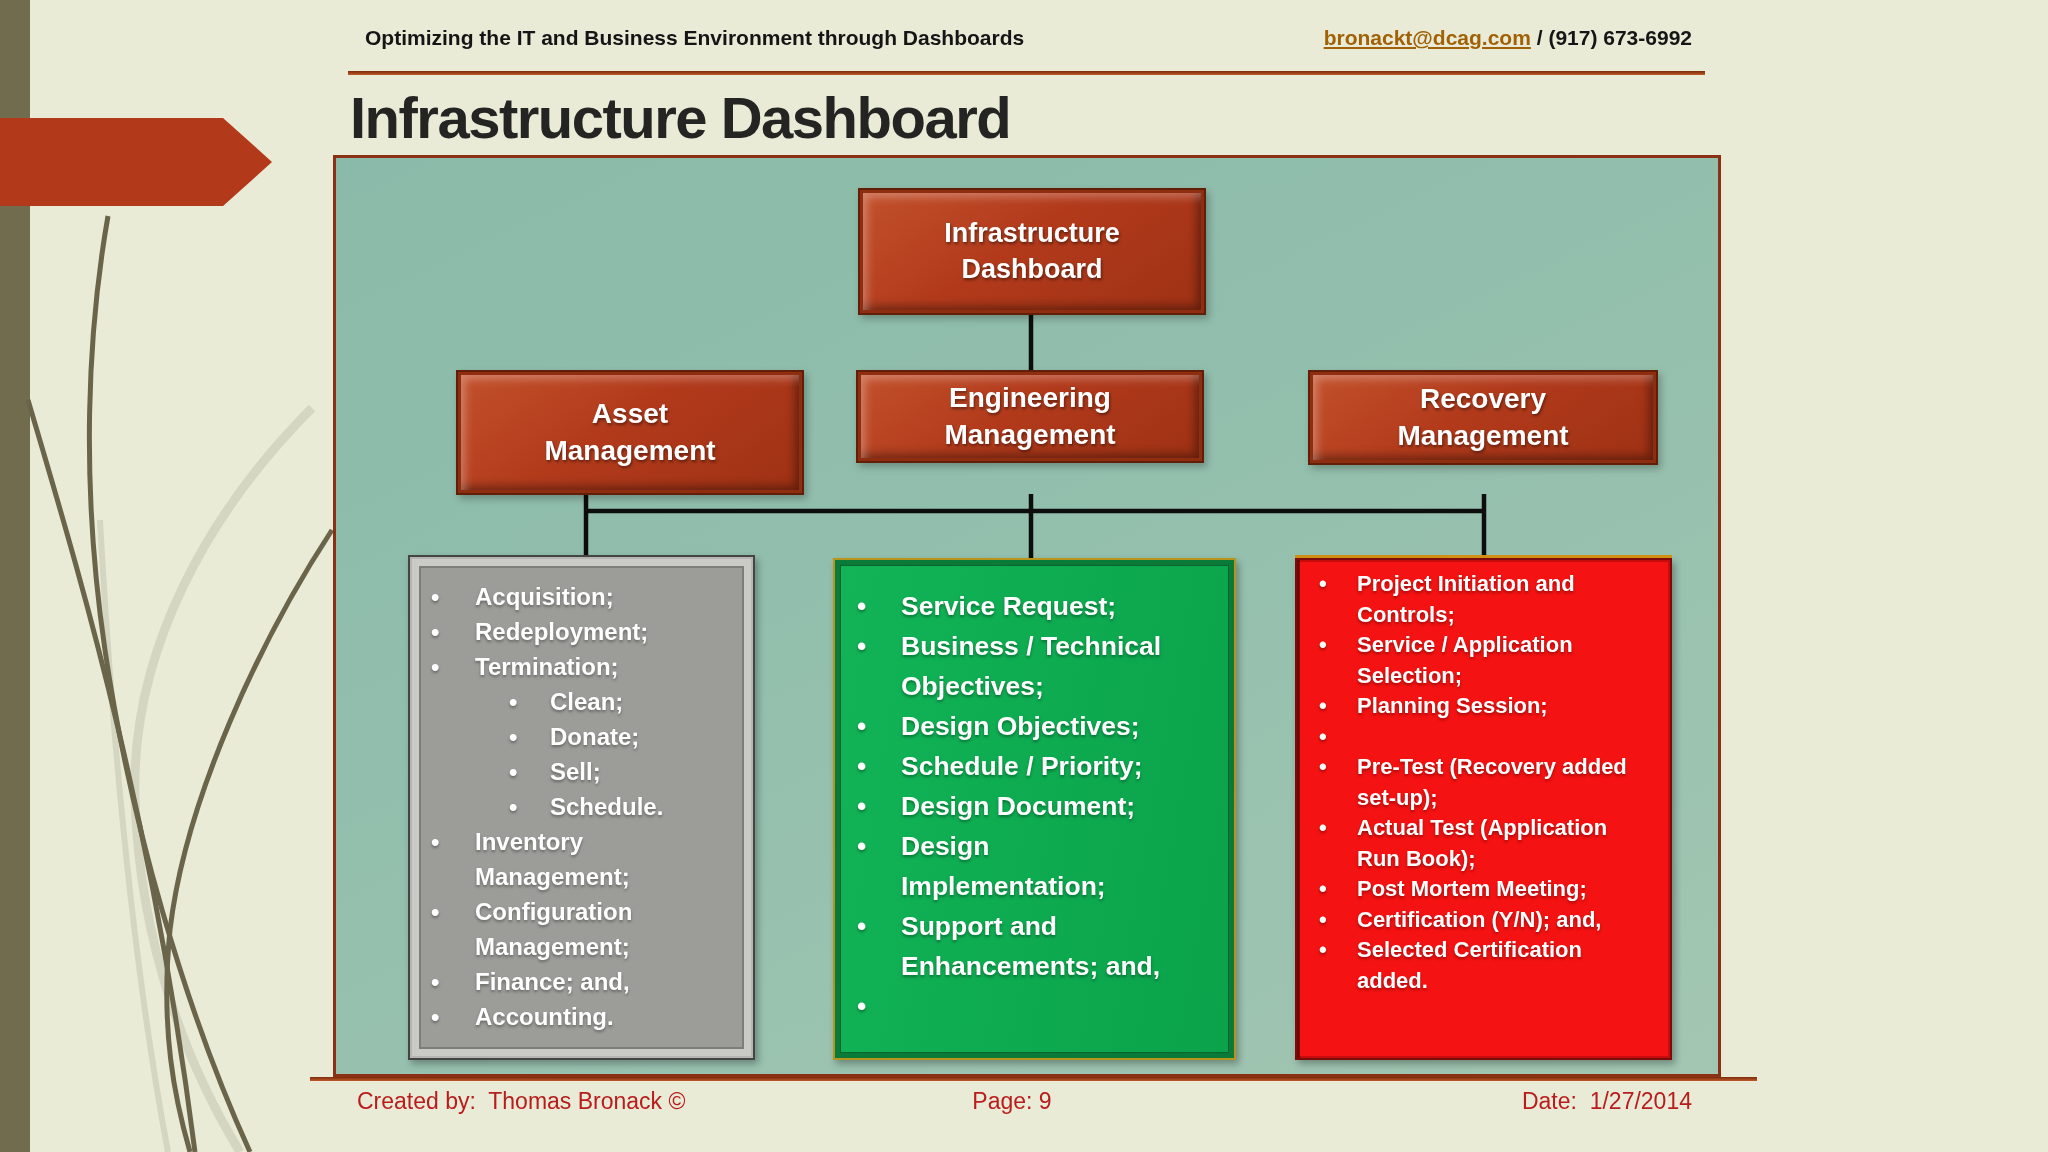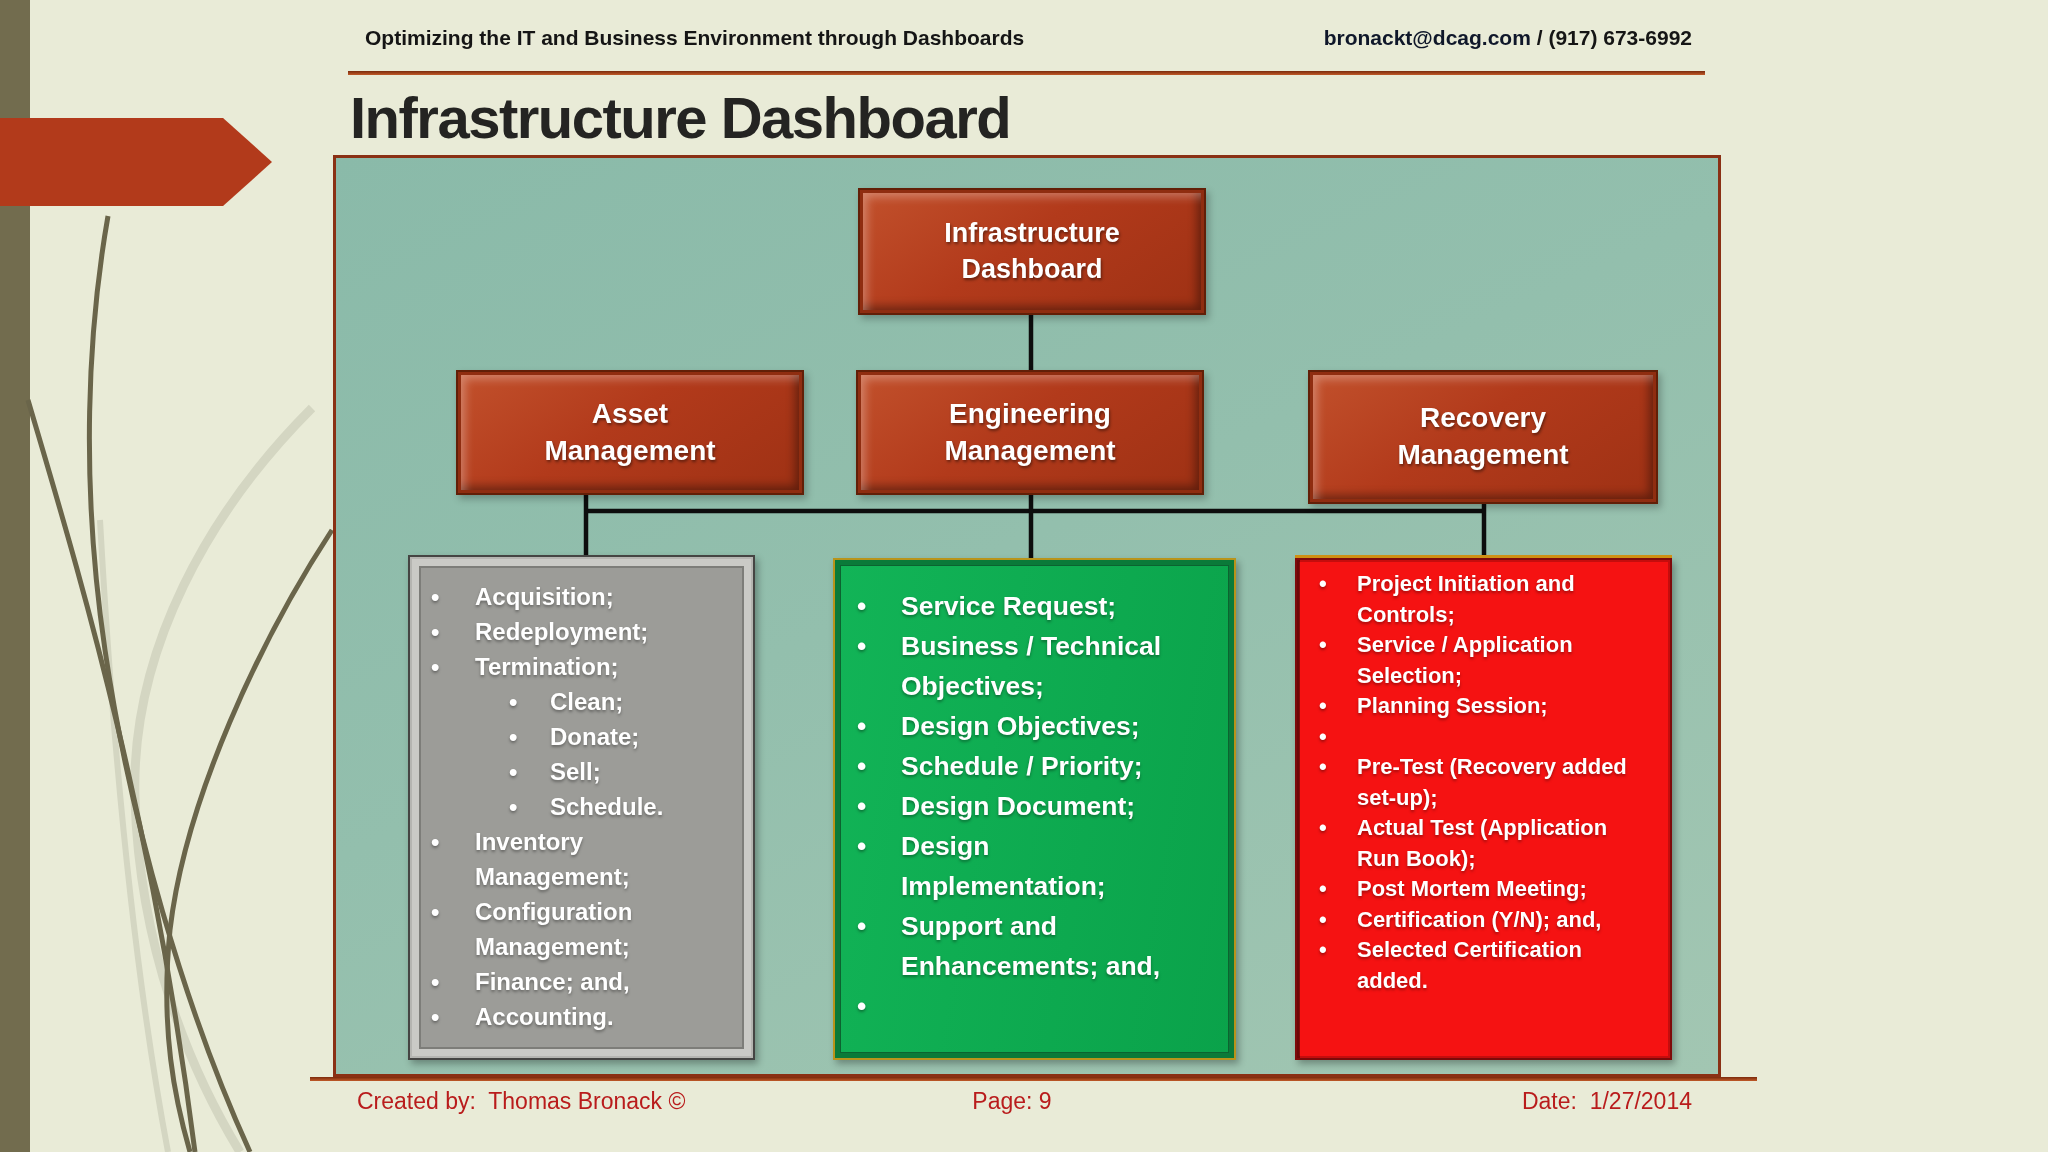--- a/index.html
+++ b/index.html
@@ -11,21 +11,21 @@
   
   .left-stripe{position:absolute;left:0;top:0;width:30px;height:1152px;background:#726c4e;}
   .arrow-banner{
     position:absolute;left:0;top:118px;width:272px;height:88px;background:#b23a1b;
     clip-path:polygon(0 0,82% 0,100% 50%,82% 100%,0 100%);
   }
   .grass{position:absolute;left:0;top:0;width:360px;height:1152px;pointer-events:none;}
   
   .hdr-title{position:absolute;left:365px;top:26px;font-size:21px;font-weight:bold;color:#151515;}
   .hdr-contact{position:absolute;top:26px;right:356px;font-size:21px;font-weight:bold;color:#151515;white-space:pre;}
-  .hdr-contact a{color:#0f172a;cursor:pointer;}
+  .hdr-contact a{color:#a16207;text-decoration:underline;cursor:pointer;}
   .hdr-rule{position:absolute;left:348px;top:71px;width:1357px;height:4px;
     background:linear-gradient(#7a2a0c,#c05a28);}
   .page-title{position:absolute;left:350px;top:84px;font-size:58px;font-weight:bold;color:#242422;letter-spacing:-1.5px;}
   
   .panel{
     position:absolute;left:333px;top:155px;width:1388px;height:922px;
     background:linear-gradient(155deg,#8abaa9 0%,#93bfad 45%,#a2c6b2 100%);
     border:3px solid #8a3014;box-sizing:border-box;
   }
   .connectors{position:absolute;left:0;top:0;width:2048px;height:1152px;pointer-events:none;}
@@ -39,22 +39,22 @@
                inset -7px -7px 10px rgba(0,0,0,.38),
                3px 4px 7px rgba(0,0,0,.25);
     color:#fff;font-weight:bold;font-size:28px;line-height:1.32;
     display:flex;align-items:center;justify-content:center;text-align:center;
     text-shadow:1px 2px 3px rgba(0,0,0,.45);
   }
   .mgmt-box .lbl{display:block;max-width:235px;margin:0 auto;}
   #box-root{left:858px;top:188px;width:348px;height:127px;font-size:27px;}
   #box-root .lbl{max-width:250px;}
   #box-asset{left:412px;top:370px;width:348px;height:125px;margin-left:44px;}
-  #box-eng{left:856px;top:370px;width:348px;height:125px;}
-  #box-rec{left:1308px;top:370px;width:350px;height:134px;}
+  #box-eng{left:856px;top:370px;width:348px;height:93px;}
+  #box-rec{left:1308px;top:370px;width:350px;height:95px;}
   
   .list-box{position:absolute;box-sizing:border-box;color:#fff;font-weight:bold;
             text-shadow:0 2px 3px rgba(0,0,0,.35);}
   #asset-list{
     left:408px;top:555px;width:347px;height:505px;
     background:#9c9c98;border:2px solid #454543;
     box-shadow:inset 0 0 0 2px #b5b5b1, inset 0 0 0 9px #cacac6, inset 0 0 0 11px #7d7d79,
                3px 4px 7px rgba(0,0,0,.3);
     font-size:24px;line-height:35px;padding:22px 40px 0 17px;
   }

